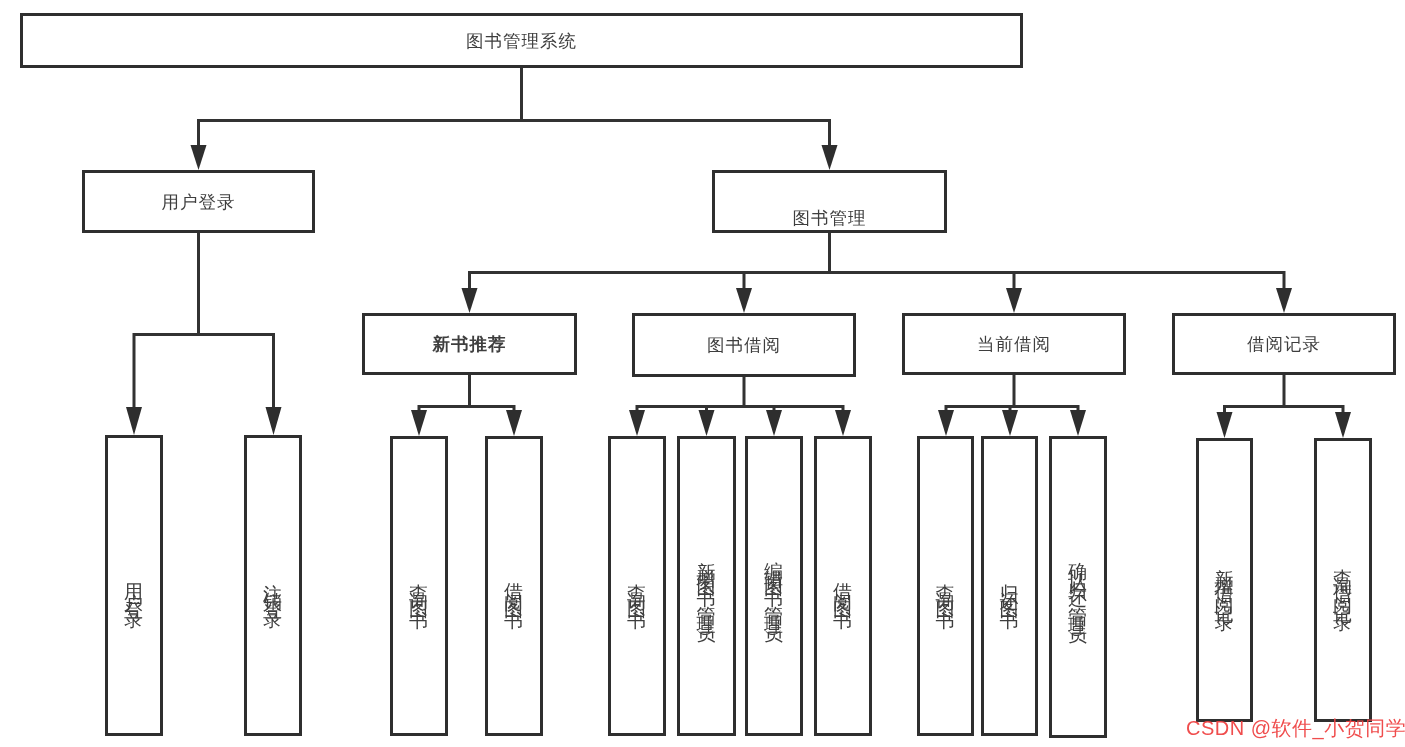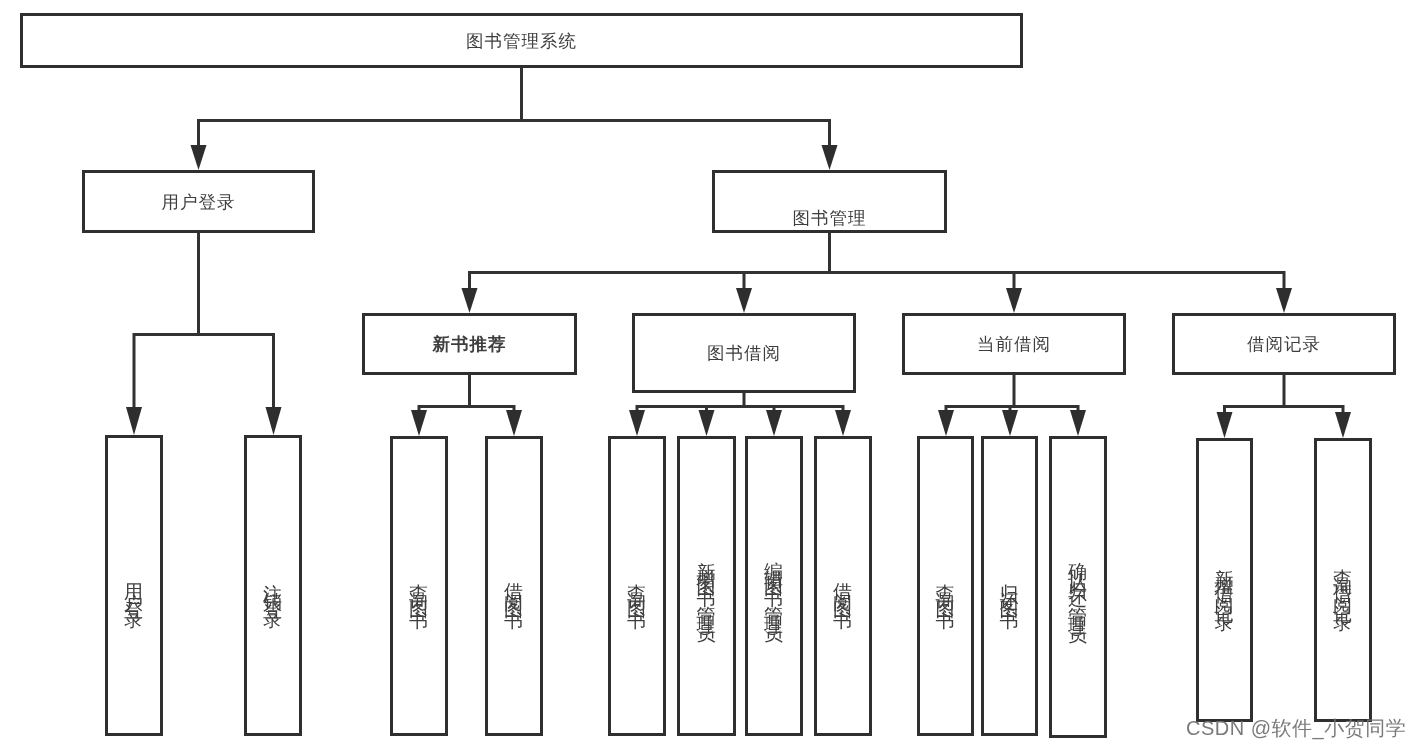--- a/index.html
+++ b/index.html
@@ -48,21 +48,21 @@
     line-height: 1;
     white-space: nowrap;
   }
   
   .n-root  { left: 20px;  top: 13px;  width: 1003px; height: 55px; }
   
   .n-l2-0  { left: 82px;  top: 170px; width: 233px; height: 63px; }
   .n-l2-1  { left: 712px; top: 170px; width: 235px; height: 63px; align-items: flex-end; }
   
   .n-l3-0  { left: 362px;  top: 313px; width: 215px; height: 62px; font-weight: bold; }
-  .n-l3-1  { left: 632px;  top: 313px; width: 224px; height: 80px; }
+  .n-l3-1  { left: 632px;  top: 313px; width: 224px; height: 64px; }
   .n-l3-2  { left: 902px;  top: 313px; width: 224px; height: 62px; }
   .n-l3-3  { left: 1172px; top: 313px; width: 224px; height: 62px; }
   
   .n-lf-0  { left: 105px;  top: 435px; width: 58px; height: 301px; }
   .n-lf-1  { left: 244px;  top: 435px; width: 58px; height: 301px; }
   .n-lf-2  { left: 390px;  top: 436px; width: 58px; height: 300px; }
   .n-lf-3  { left: 485px;  top: 436px; width: 58px; height: 300px; }
   .n-lf-4  { left: 608px;  top: 436px; width: 58px; height: 300px; }
   .n-lf-5  { left: 677px;  top: 436px; width: 59px; height: 300px; }
   .n-lf-6  { left: 745px;  top: 436px; width: 58px; height: 300px; }
@@ -71,21 +71,21 @@
   .n-lf-9  { left: 981px;  top: 436px; width: 57px; height: 300px; }
   .n-lf-10 { left: 1049px; top: 436px; width: 58px; height: 302px; }
   .n-lf-11 { left: 1196px; top: 438px; width: 57px; height: 284px; }
   .n-lf-12 { left: 1314px; top: 438px; width: 58px; height: 284px; }
   #watermark {
     position: absolute;
     left: 1186px;
     top: 715px;
     z-index: 3;
     font-size: 20px;
-    color: #737373;
+    color: #ef4444;
     opacity: 0.95;
     white-space: nowrap;
     letter-spacing: 0.5px;
   }
 </style>
 </head>
 <body>
 
 <div id="canvas">
 

